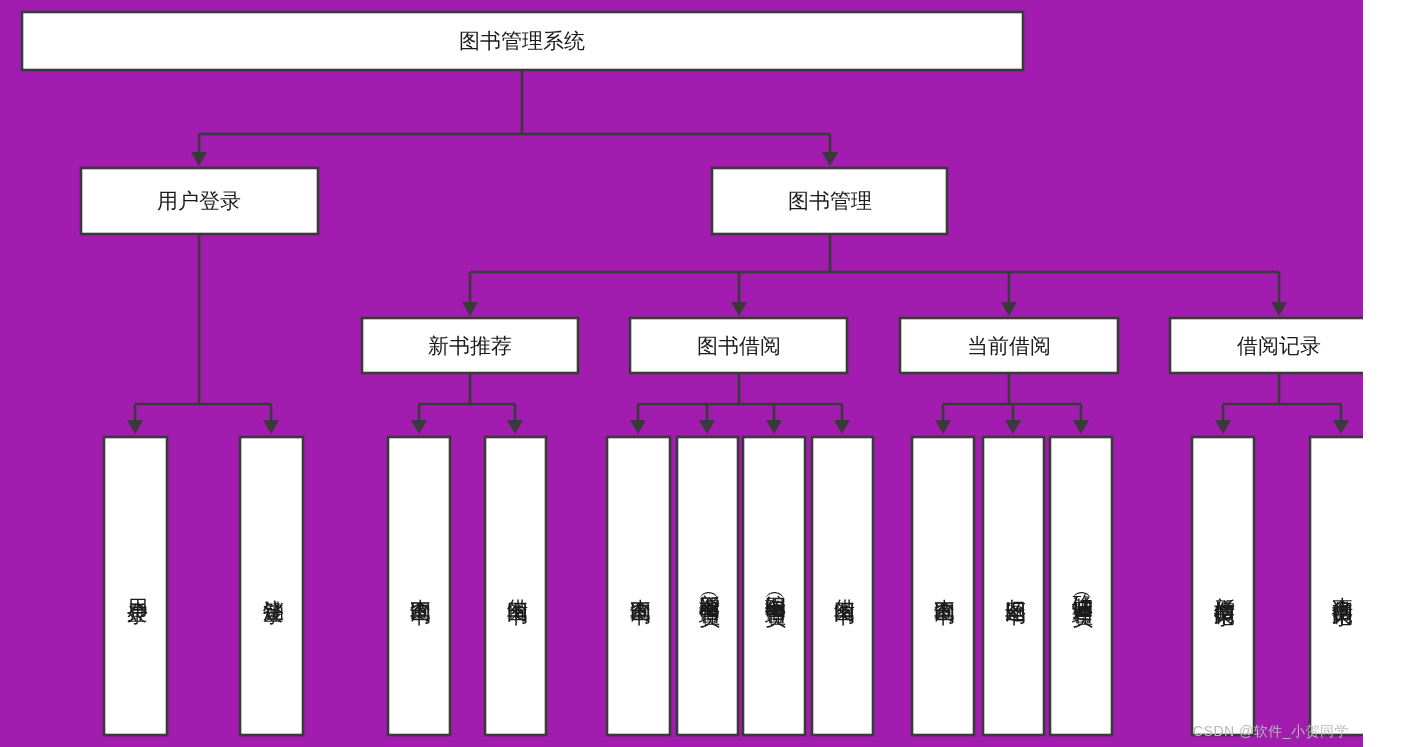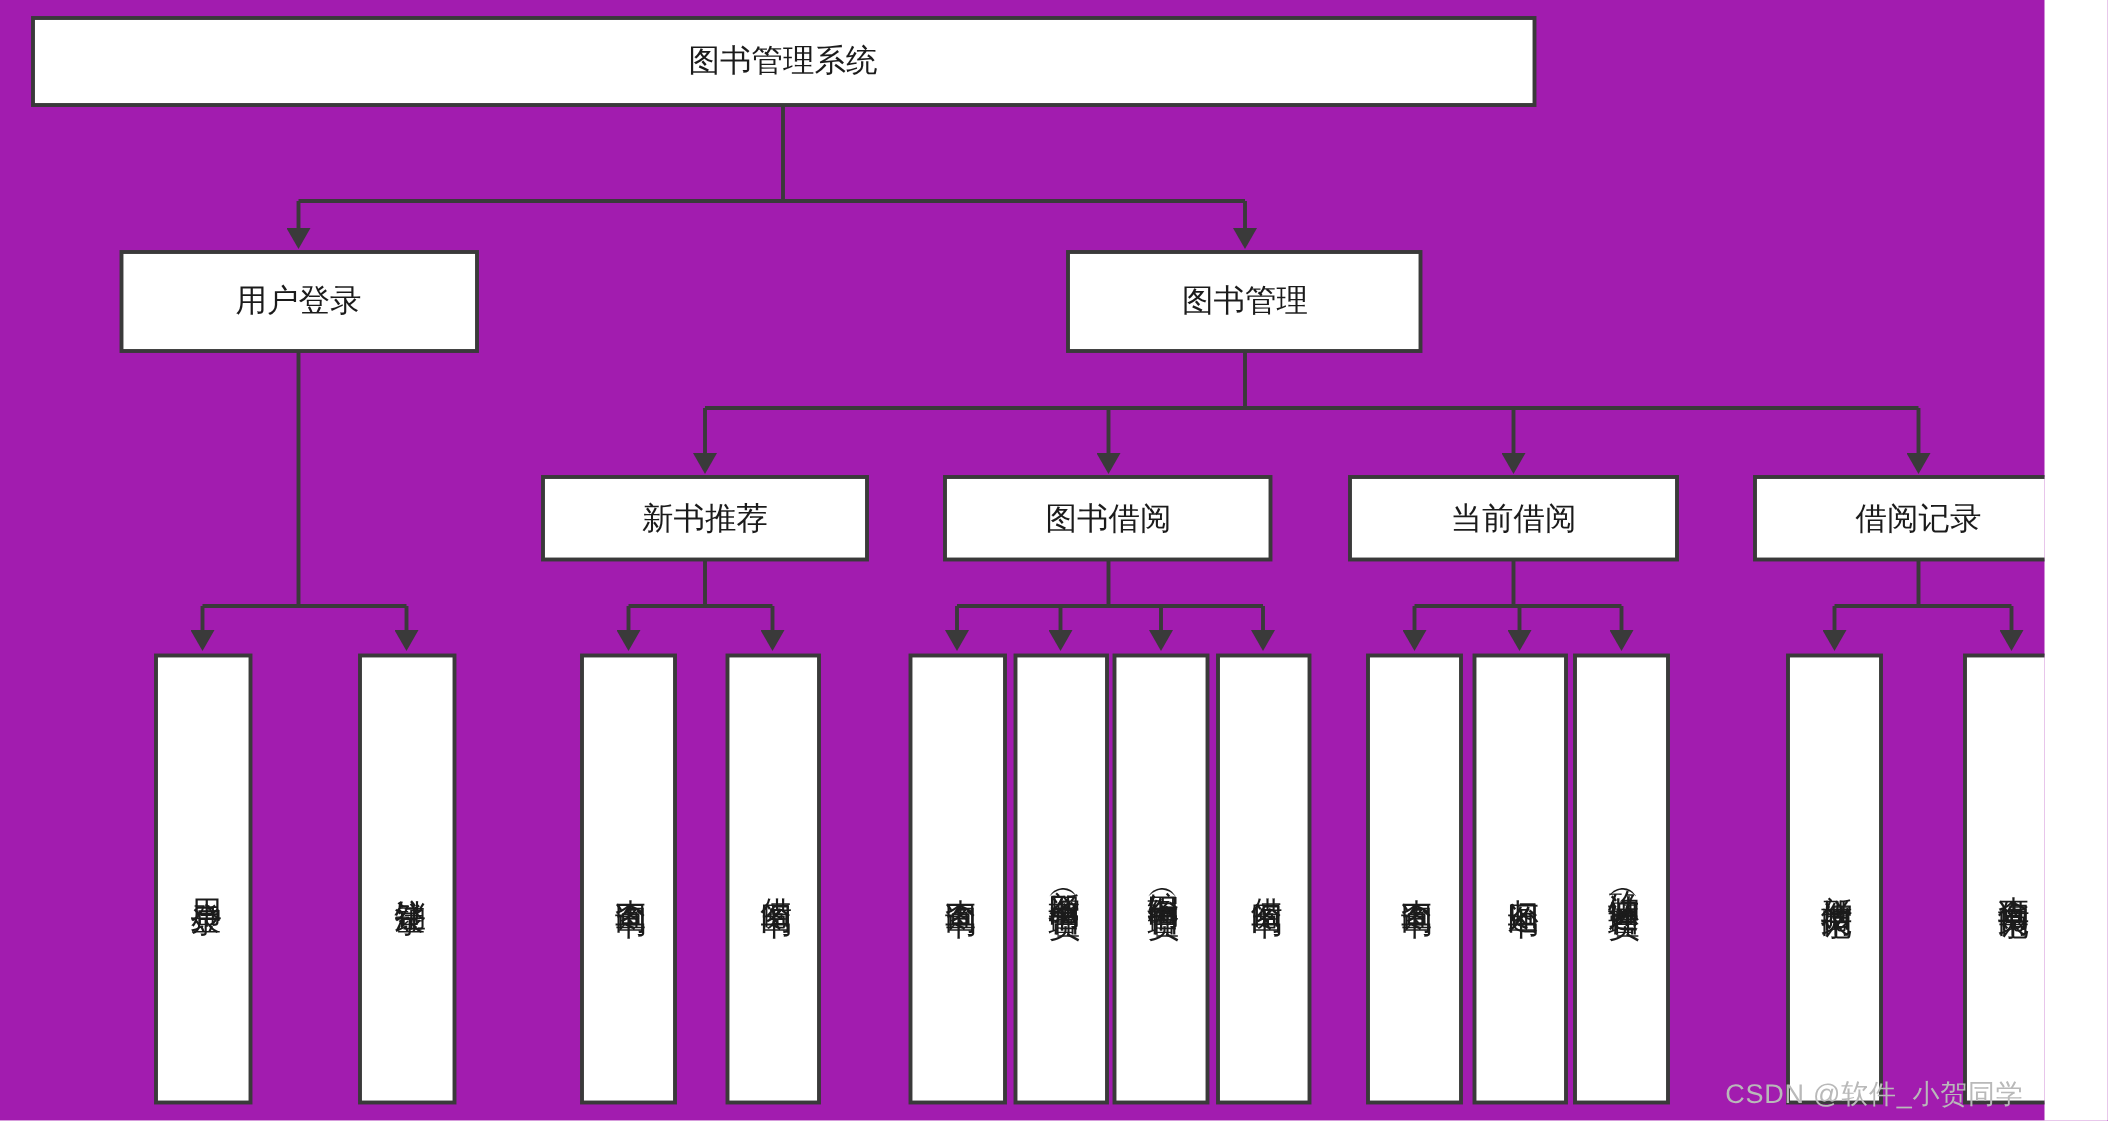--- a/index.html
+++ b/index.html
@@ -50,21 +50,21 @@
     font-size: 21px;
     writing-mode: vertical-rl;
     text-orientation: upright;
     letter-spacing: 2px;
   }
   .watermark {
     position: absolute;
     right: 14px;
     bottom: 6px;
     font-family: "Liberation Sans", "DejaVu Sans", sans-serif;
-    font-size: 18px;
+    font-size: 14px;
     color: #b9b9b9;
     letter-spacing: 0.5px;
     white-space: nowrap;
     pointer-events: none;
   }
 </style>
 </head>
 <body>
 
 <div id="page">

